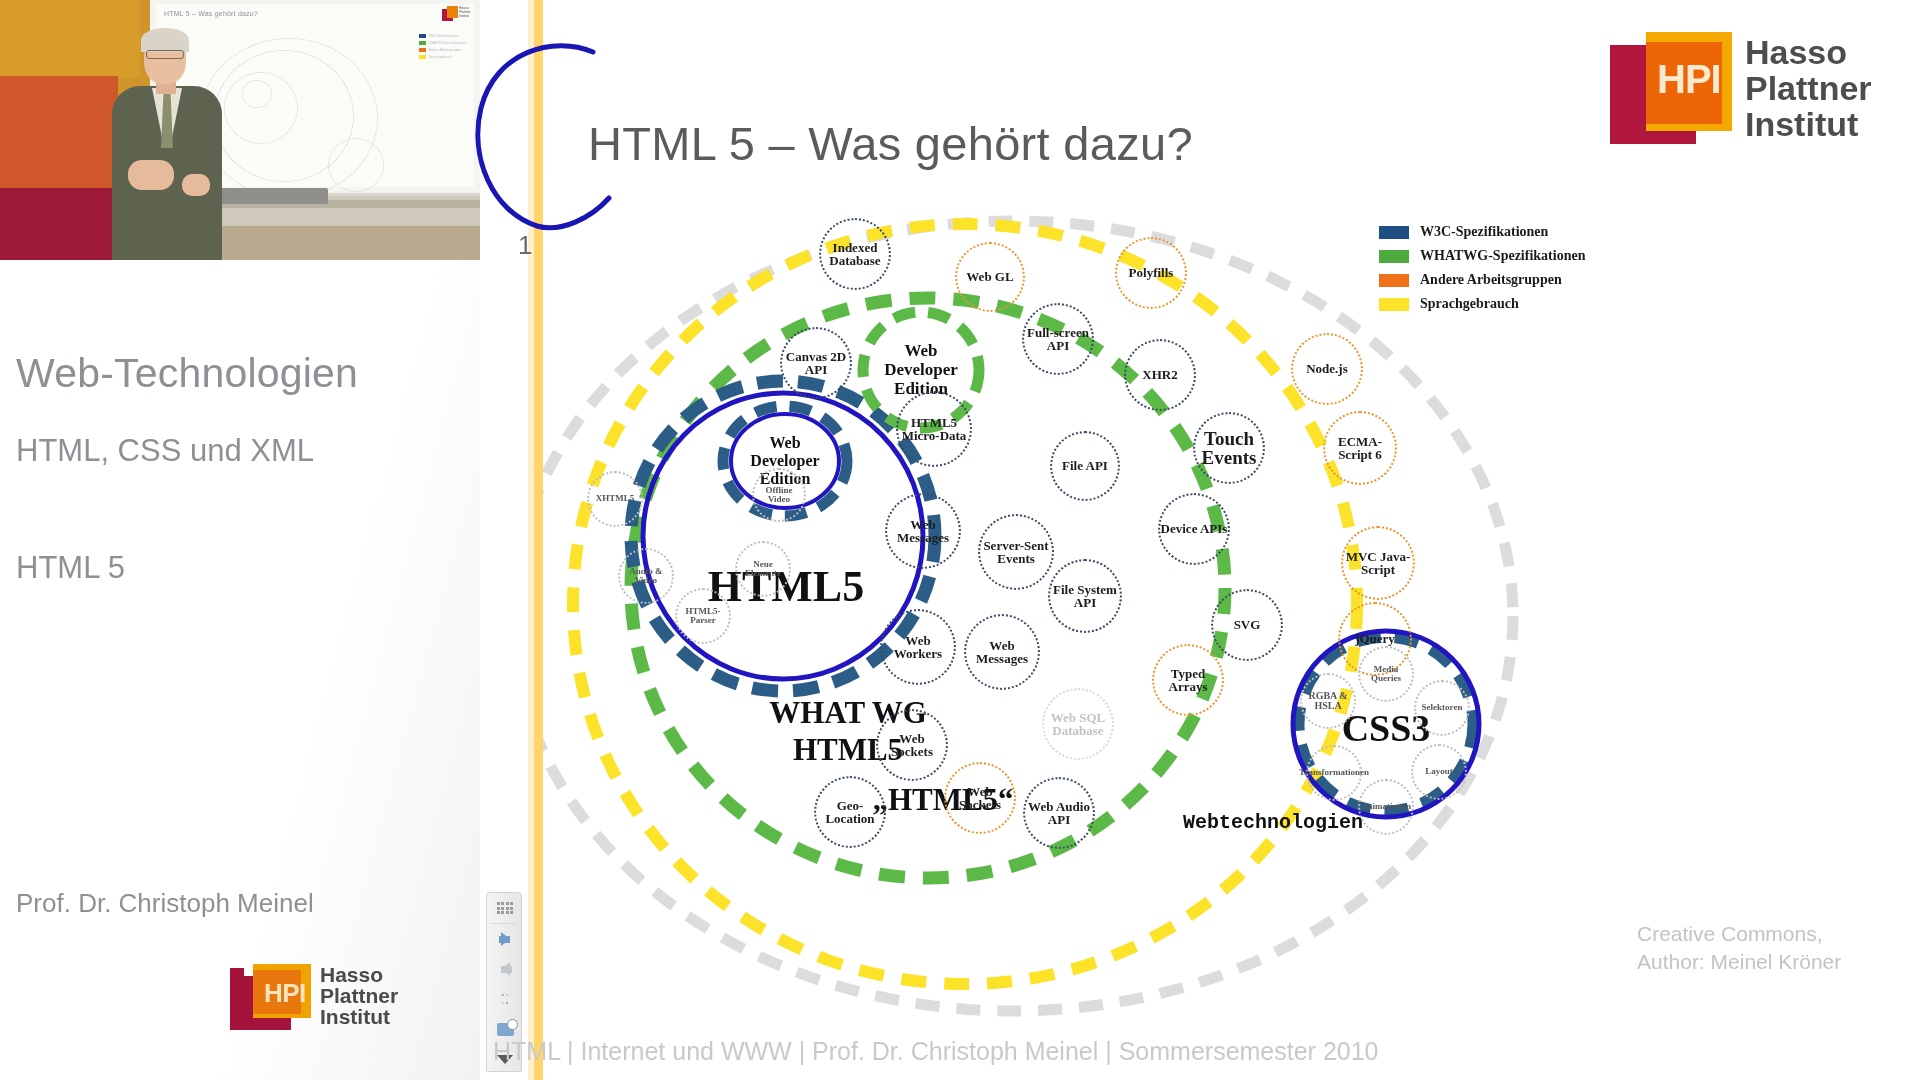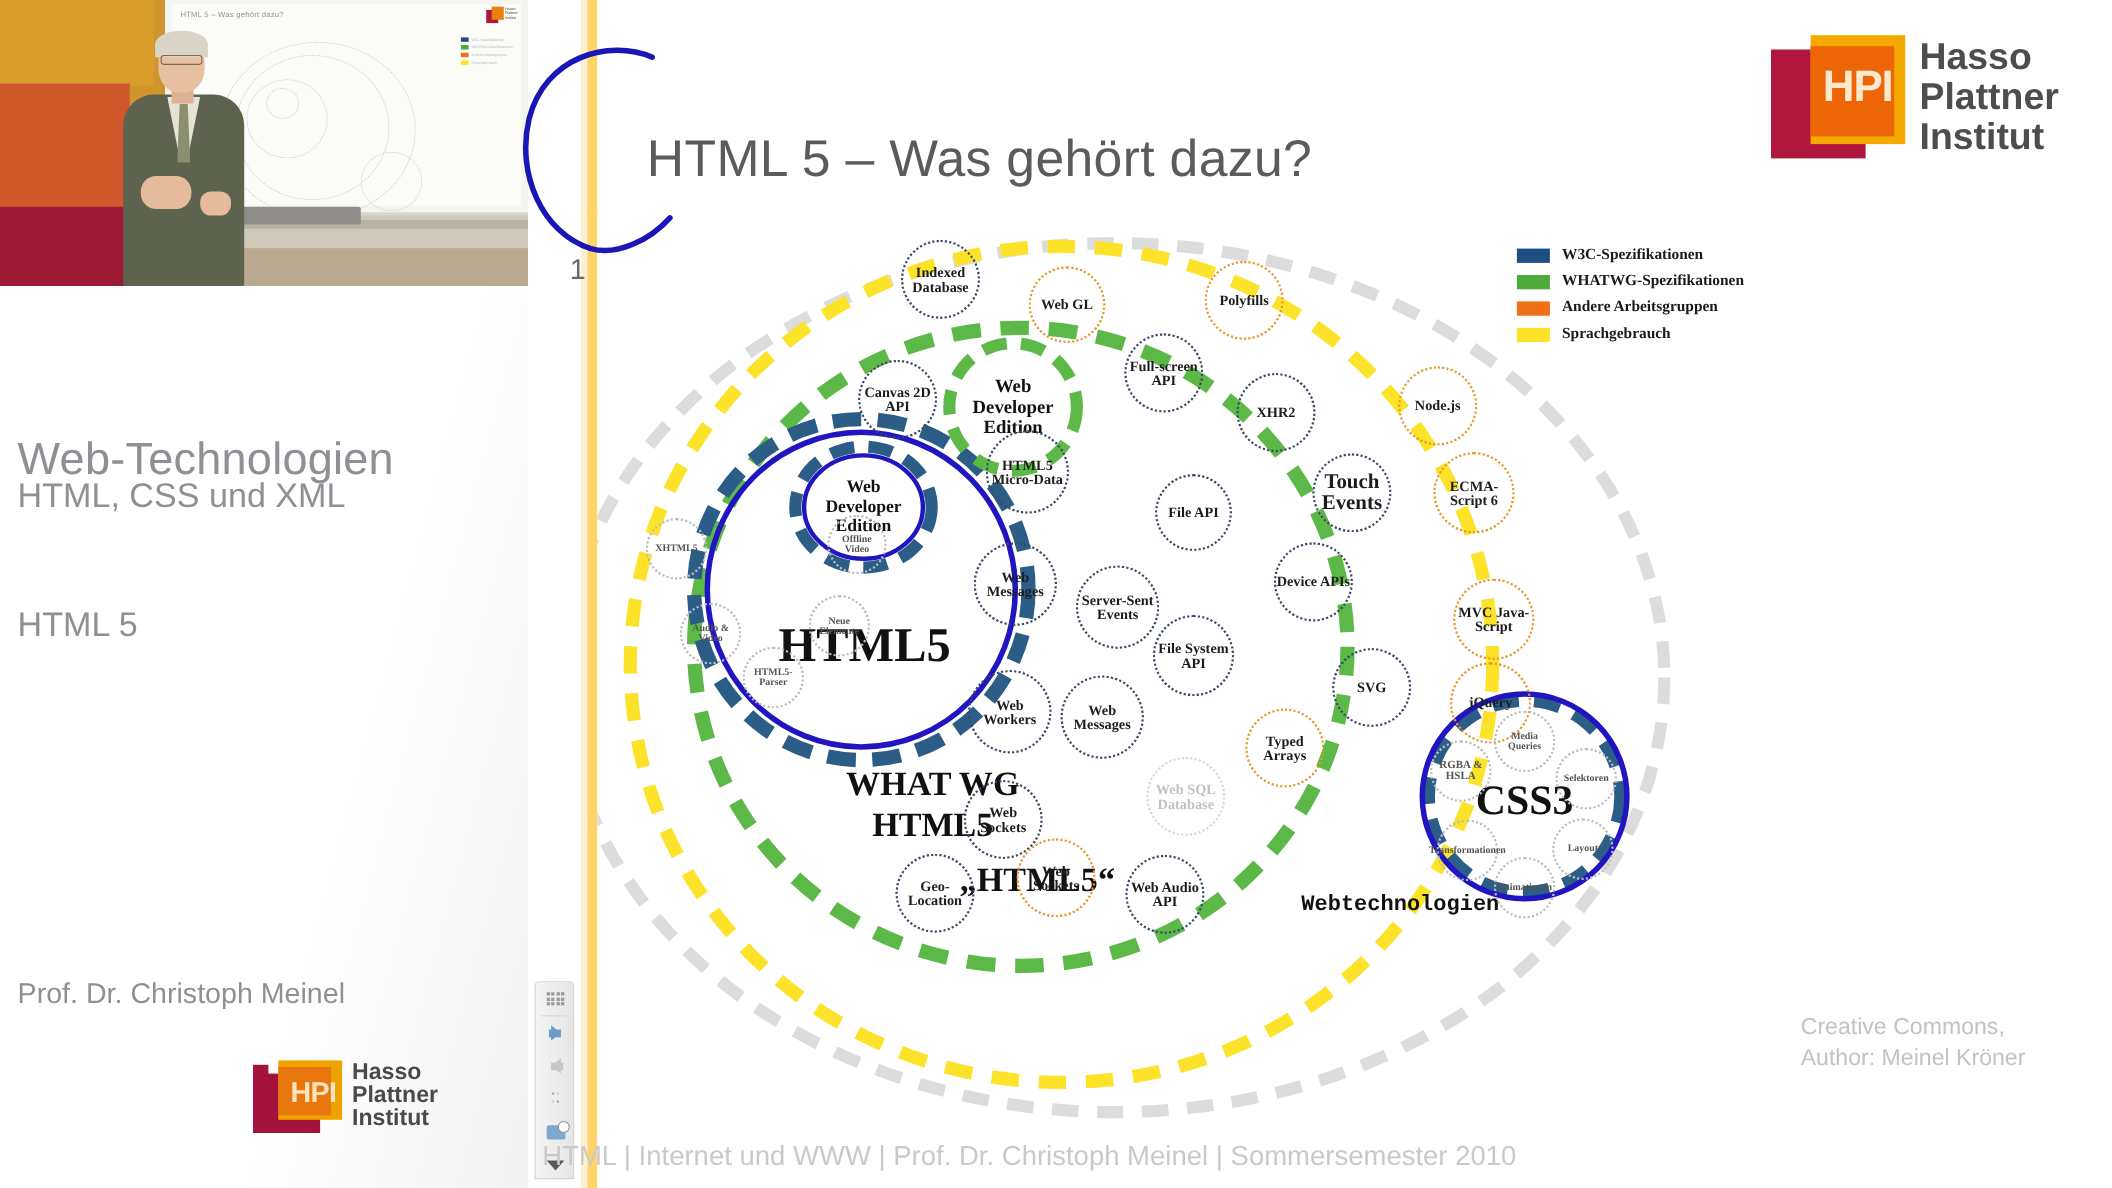--- a/index.html
+++ b/index.html
@@ -46,21 +46,21 @@
   .p-shirt{ position:absolute; left:52px; top:60px; width:30px; height:56px; background:#e6e2d6;
             clip-path:polygon(0 0,100% 0,62% 100%,38% 100%); }
   .p-tie  { position:absolute; left:61px; top:66px; width:12px; height:54px; background:#8a8f6e;
             clip-path:polygon(20% 0,80% 0,100% 100%,0 100%); }
   .p-hands{ position:absolute; left:28px; top:132px; width:46px; height:30px; background:#e5bb9b; border-radius:14px; }
   .p-hand2{ position:absolute; left:82px; top:146px; width:28px; height:22px; background:#e5bb9b; border-radius:10px; }
 
   
   #sidebar { position:absolute; left:0; top:260px; width:480px; height:820px;
              background:linear-gradient(105deg,#ffffff 0%,#ffffff 62%,#f2f2f2 100%); }
-  .sb-title { position:absolute; left:16px; top:90px; font-size:41px; color:#8d9094; font-weight:400; letter-spacing:.2px;margin-top:44px; }
+  .sb-title { position:absolute; left:16px; top:90px; font-size:41px; color:#8d9094; font-weight:400; letter-spacing:.2px; }
   .sb-sub1  { position:absolute; left:16px; top:173px; font-size:31px; color:#8d9094; font-weight:400; }
   .sb-sub2  { position:absolute; left:16px; top:290px; font-size:31px; color:#8d9094; font-weight:400; }
   .sb-author{ position:absolute; left:16px; top:628px; font-size:26px; color:#8d9094; font-weight:400; }
 
   
   #openhpi { position:absolute; left:20px; top:700px; width:400px; height:72px; }
   .open-word { position:absolute; left:0; top:2px; font-size:62px; font-weight:700; letter-spacing:-1px;
                background:linear-gradient(90deg,#f0a013 0%,#e2711d 32%,#cf2340 62%,#aa0f3c 100%);
                -webkit-background-clip:text; background-clip:text; color:transparent; }
   .open-bar { position:absolute; left:210px; top:8px; width:14px; height:62px; background:#a5123b; }
@@ -106,21 +106,21 @@
   .slide-footer { position:absolute; left:-50px; top:1037px; font-size:25px; color:#c9c9c9; white-space:nowrap; }
 
   
   #annot { position:absolute; left:-110px; top:30px; width:260px; height:210px; pointer-events:none; }
 
   
   #diagram { position:absolute; left:0px; top:196px; width:1377px; height:850px; }
   .bub { position:absolute; border-radius:50%; display:flex; align-items:center; justify-content:center;
          text-align:center; font-family:"Liberation Serif", serif; font-weight:700; color:#1c1c1c; line-height:1.02; }
   .bub.dot-blue  { border:2px dotted #3a4a63; }
-  .bub.dot-org   { border:2px dotted #e8972e; }
+  .bub.dot-org   { border:2px dotted #e8972e;margin-left:20px; }
   .bub.dot-grey  { border:2px dotted #d9d9d9; color:#c2c2c2; }
   .ctext { position:absolute; font-family:"Liberation Serif", serif; font-weight:700; color:#111; text-align:center; }
 
   .legend { position:absolute; left:836px; top:28px; }
   .legend-row { display:flex; align-items:center; margin-bottom:8px; }
   .legend-row i { width:30px; height:13px; display:inline-block; margin-right:11px; }
   .legend-row span { font-family:"Liberation Serif", serif; font-weight:700; font-size:14px; color:#1a1a1a; }
 </style>
 </head>
 <body>

